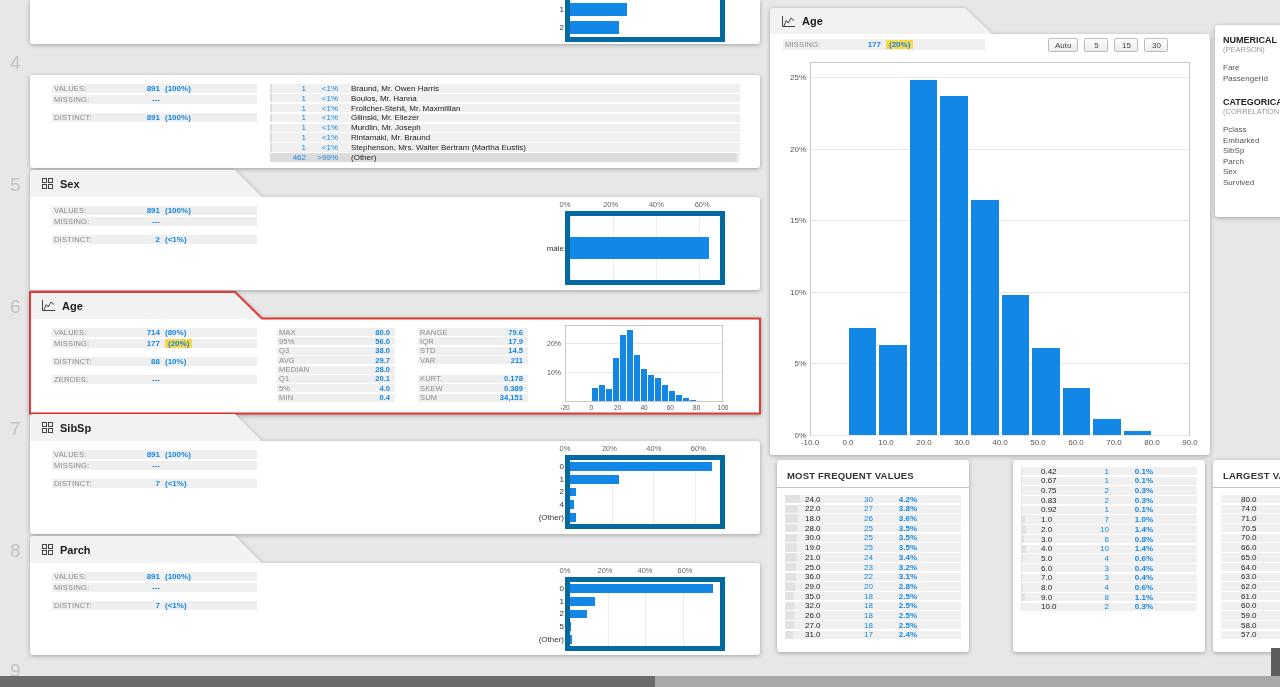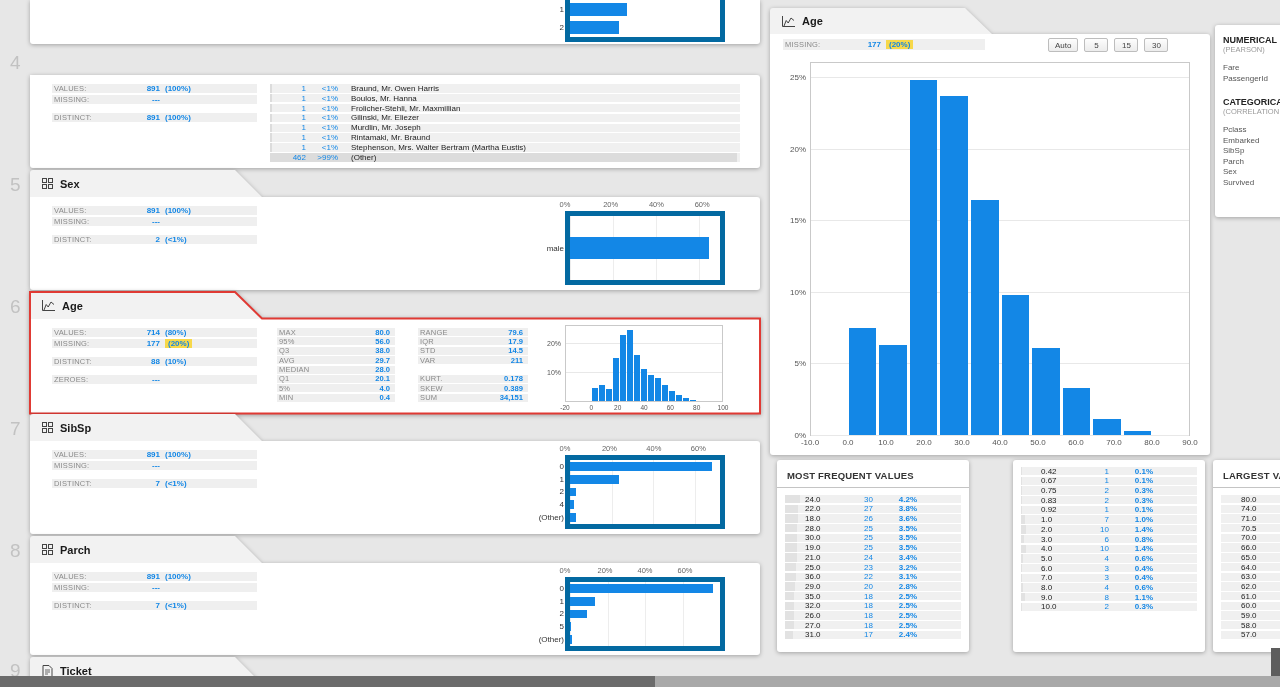--- a/index.html
+++ b/index.html
@@ -551,29 +551,20 @@
           <div class="hx-row">
             <div class="hx-lab">(Other)</div>
             <div class="hx-bar" style="width: 1.375%;"></div>
           </div>
         </div>
       </div>
   </div>
 </div>
 
 <div class="card" style="top:657px;height:30px">
-  <div class="tab">
-    <span class="icon">
-      <svg width="11" height="12" viewBox="0 0 11 12">
-          <path d="M1 0.5h6l3 3v8H1z" fill="none" stroke="#444"></path>
-          <path d="M3 5h5M3 7h5M3 9h3" stroke="#444" stroke-width="0.8"></path>
-        </svg>
-    </span>
-    <span class="card-title">Ticket</span>
-  </div>
   <div class="cbody"></div>
 </div>
 
 <div class="dpanel">
   <div class="tab">
     <span class="icon">
       <svg width="13" height="11" viewBox="0 0 13 11">
           <path d="M0.5 0v10.5H13" stroke="#444" fill="none"></path>
           <path d="M2 10L4.2 4.5 6.2 7 9 2l3 2.5" stroke="#444" fill="none"></path>
         </svg>

